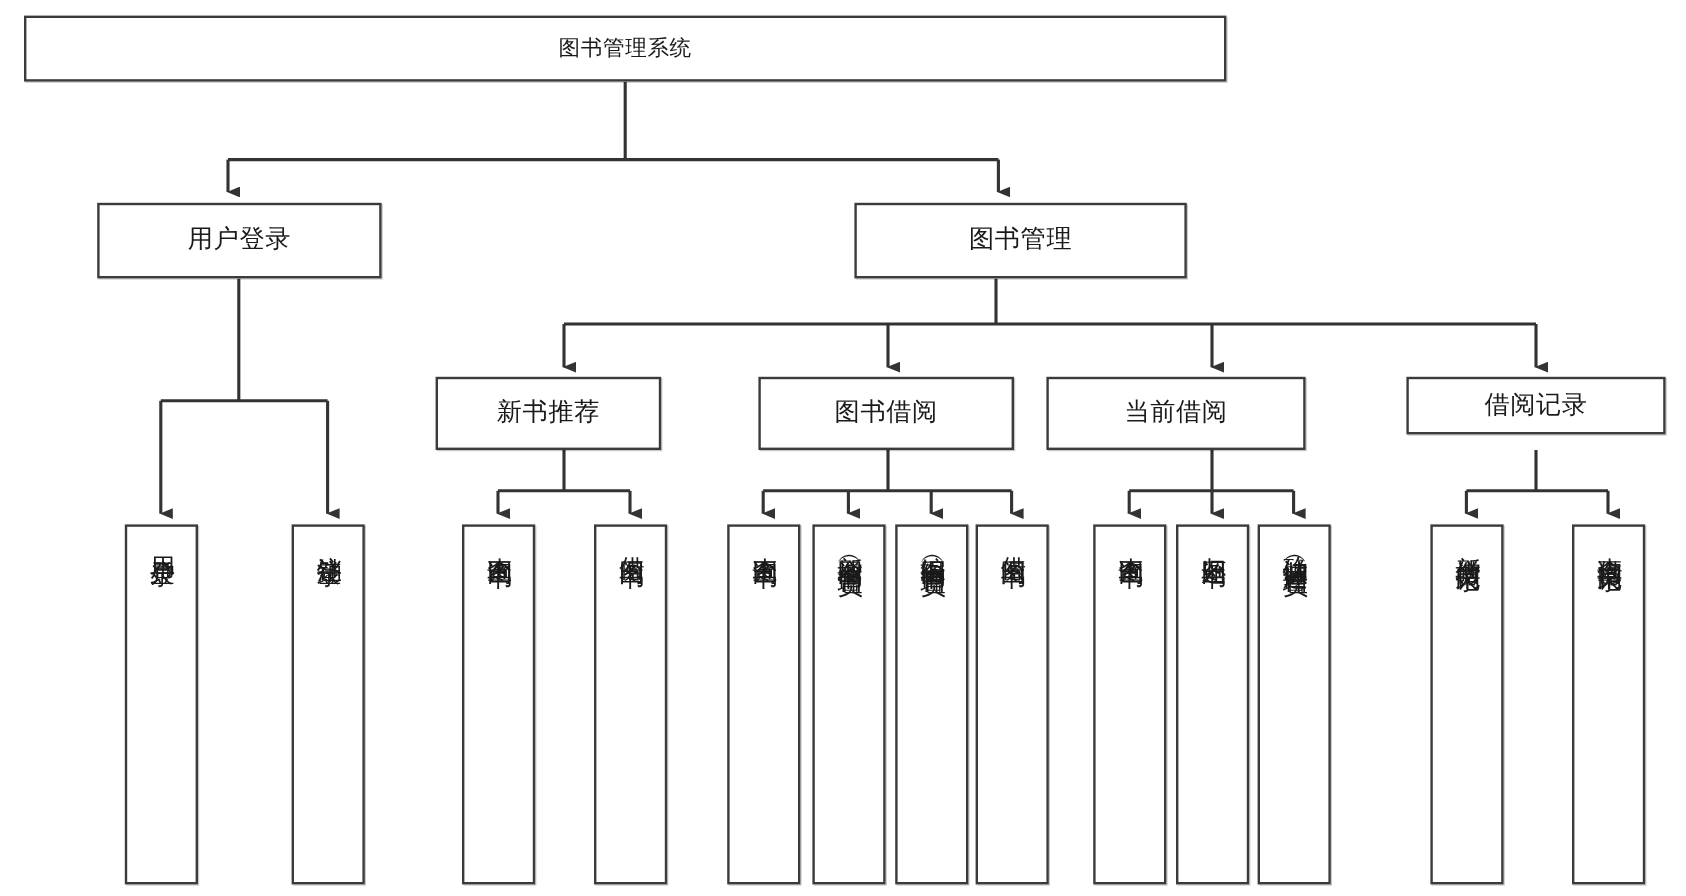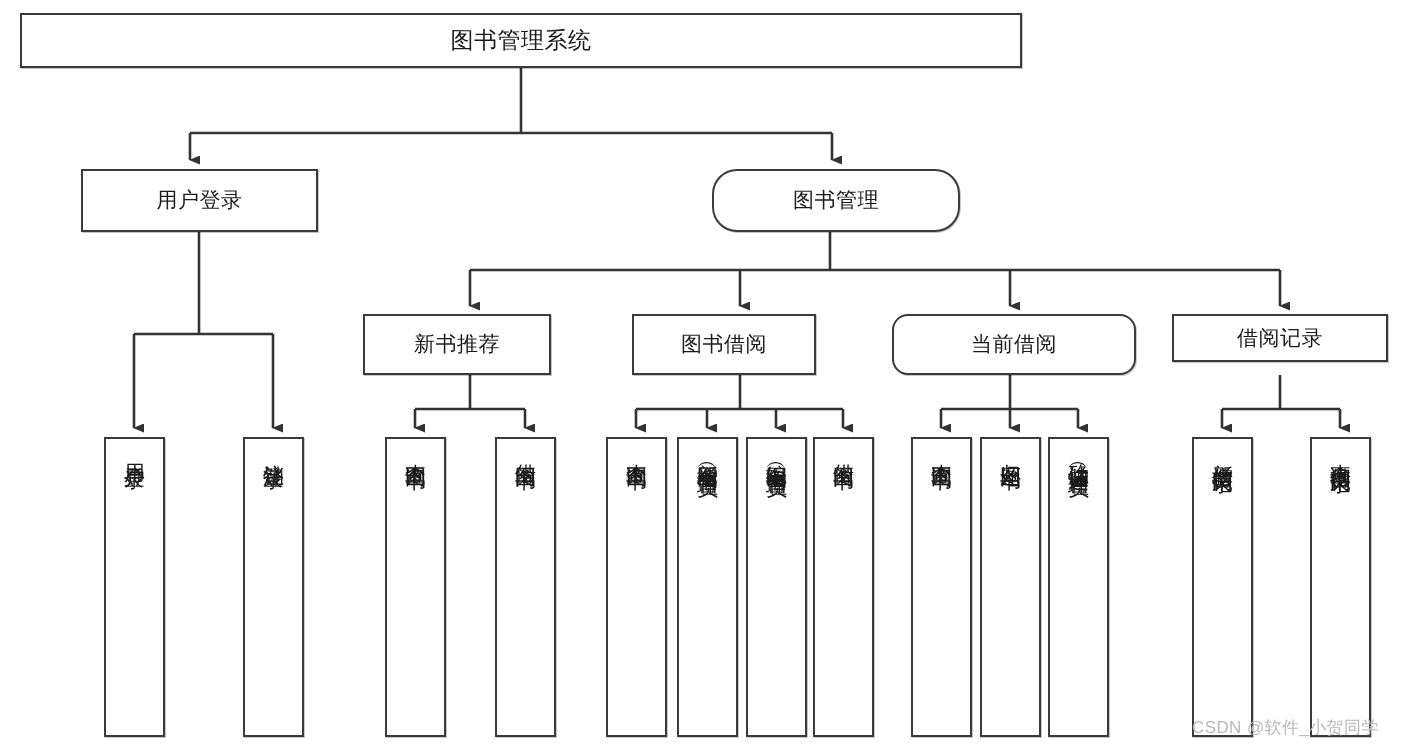--- a/index.html
+++ b/index.html
@@ -42,21 +42,21 @@
     text-align: center;
     line-height: 1.18;
     letter-spacing: 0.5px;
     white-space: nowrap;
   }
   
   .node.horiz .node-label {
     font-size: 21px;
   }
   .node.root .node-label {
-    font-size: 23px;
+    font-size: 18px;
   }
   
   .node.vert {
     align-items: flex-start;
     justify-content: center;
     padding-top: 8px;
   }
   .node.vert .node-label {
     writing-mode: vertical-rl;
     text-orientation: upright;
@@ -129,31 +129,31 @@
     </g>
   </svg>
 
   <div class="node horiz root" style="left:20px; top:13px; width:1002px; height:55px;">
     <span class="node-label">图书管理系统</span>
   </div>
 
   <div class="node horiz" style="left:81px; top:169px; width:237px; height:63px;">
     <span class="node-label">用户登录</span>
   </div>
-  <div class="node horiz" style="left:712px; top:169px; width:248px; height:63px;border-radius:25px;">
+  <div class="node horiz" style="left:712px; top:169px; width:277px; height:63px;">
     <span class="node-label">图书管理</span>
   </div>
 
   <div class="node horiz" style="left:363px; top:314px; width:188px; height:61px;">
     <span class="node-label">新书推荐</span>
   </div>
-  <div class="node horiz" style="left:632px; top:314px; width:184px; height:61px;">
+  <div class="node horiz" style="left:632px; top:314px; width:213px; height:61px;">
     <span class="node-label">图书借阅</span>
   </div>
-  <div class="node horiz" style="left:892px; top:314px; width:244px; height:61px;border-radius:16px;">
+  <div class="node horiz" style="left:872px; top:314px; width:216px; height:61px;">
     <span class="node-label">当前借阅</span>
   </div>
   <div class="node horiz" style="left:1172px; top:314px; width:216px; height:48px;">
     <span class="node-label">借阅记录</span>
   </div>
 
   <div class="node vert" style="left:104px; top:437px; width:61px; height:300px;">
     <span class="node-label">用户登录</span>
   </div>
   <div class="node vert" style="left:243px; top:437px; width:61px; height:300px;">
@@ -190,15 +190,14 @@
     <span class="node-label">确认归还（管理员）</span>
   </div>
 
   <div class="node vert" style="left:1192px; top:437px; width:61px; height:300px;">
     <span class="node-label">新增借阅记录</span>
   </div>
   <div class="node vert" style="left:1310px; top:437px; width:61px; height:300px;">
     <span class="node-label">查询借阅记录</span>
   </div>
 
-  <div class="watermark" style="left:1192px; top:716px;">CSDN @软件_小贺同学</div>
 
 </div>
 
 </body></html>

